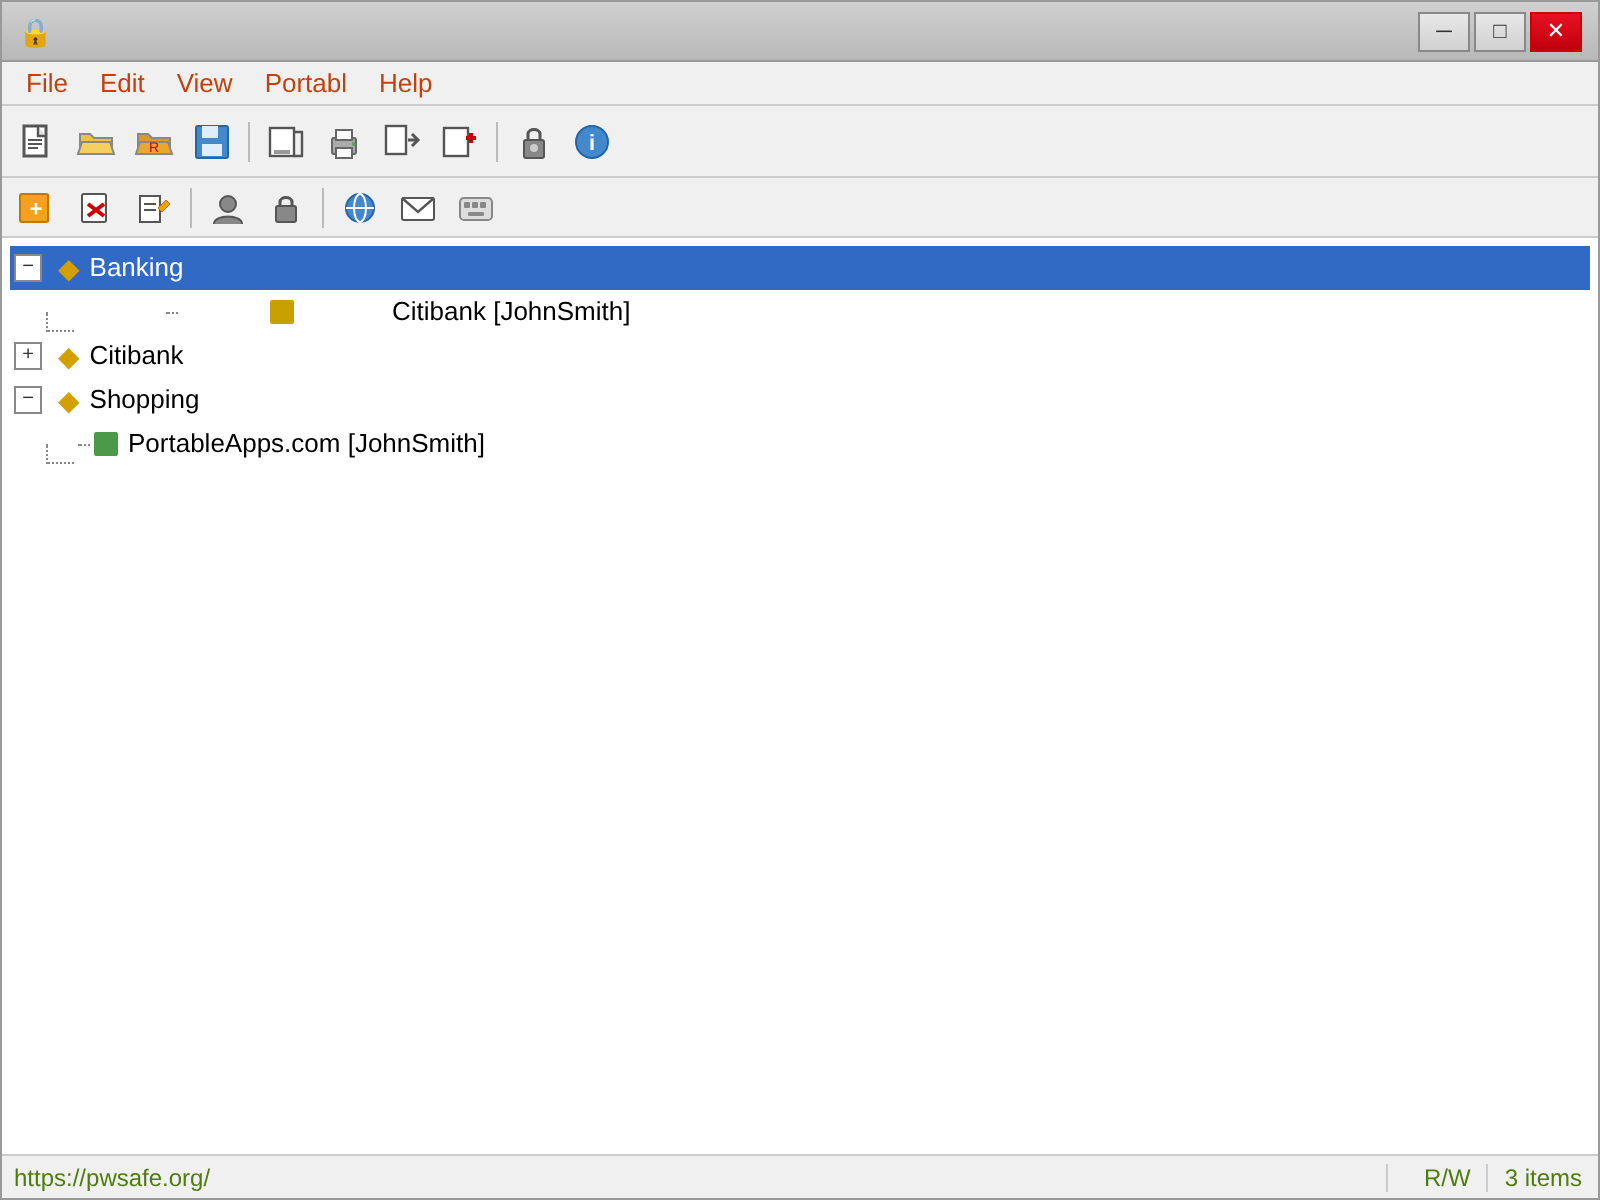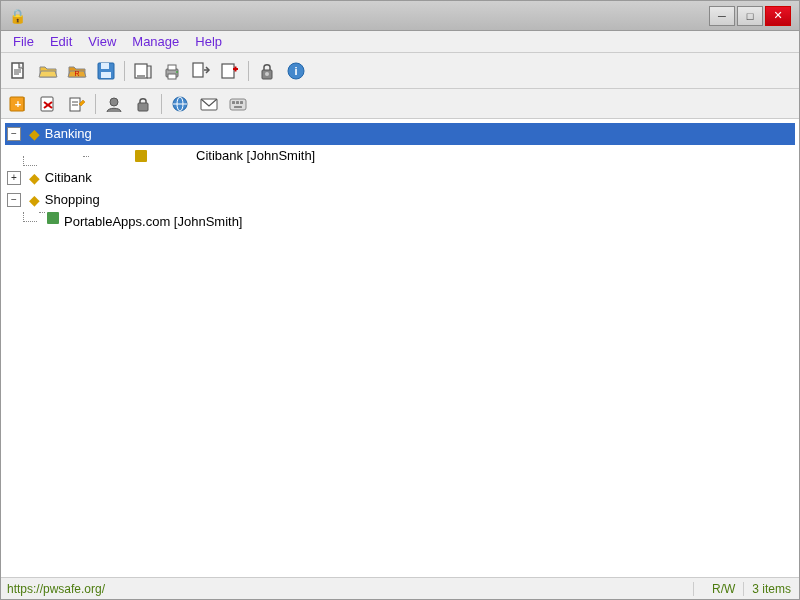--- a/index.html
+++ b/index.html
@@ -62,21 +62,21 @@
       background: #f0f0f0;
       height: 22px;
       display: flex;
       align-items: center;
       border-bottom: 1px solid #ccc;
       padding: 0 4px;
     }
     .menu-item {
       padding: 2px 8px;
       cursor: pointer;
-      color: #6d28d9;
+      color: #c2410c;
       font-size: 13px;
     }
 
     
     .toolbar {
       background: #f0f0f0;
       border-bottom: 1px solid #ccc;
       display: flex;
       align-items: center;
       padding: 2px 4px;
@@ -214,21 +214,21 @@
     <div class="win-btn">─</div>
     <div class="win-btn">□</div>
     <div class="win-btn close-btn">✕</div>
   </div>
 </div>
 
 <div id="menu-bar">
   <div class="menu-item">File</div>
   <div class="menu-item">Edit</div>
   <div class="menu-item">View</div>
-  <div class="menu-item">Manage</div>
+  <div class="menu-item">Portabl</div>
   <div class="menu-item">Help</div>
 </div>
 
 <div class="toolbar">
 
   <div class="tb-btn" title="New">
     <svg width="20" height="20" viewBox="0 0 20 20">
         <rect x="3" y="2" width="11" height="15" fill="white" stroke="#555" stroke-width="1.5"></rect>
         <polyline points="10,2 10,7 14,7" fill="#e0e0e0" stroke="#555" stroke-width="1.2"></polyline>
         <line x1="5" y1="9" x2="12" y2="9" stroke="#555" stroke-width="1"></line>
@@ -407,21 +407,21 @@
     </div>
 
     <div class="tree-row tree-item">
       <div class="tree-expander">−</div>
       <span style="width:4px;display:inline-block;"></span>
       <span class="folder-gold">◆</span>
       <span class="tree-label">Shopping</span>
     </div>
 
     <div style="padding-left:16px;">
-      <div class="tree-child-row tree-item" style="display:flex;align-items:flex-start;">
+      <div class="tree-child-row tree-item" style="display:flex;align-items:center;">
         <span style="width:14px;border-left:1px dotted #888;border-bottom:1px dotted #888;height:10px;display:inline-block;margin-bottom:-10px;flex-shrink:0;"></span>
         <span style="width:6px;display:inline-block;border-bottom:1px dotted #888;flex-shrink:0;"></span>
         <span class="entry-green"></span>
         <span class="tree-label">PortableApps.com [JohnSmith]</span>
       </div>
     </div>
 
   </div>
 </div>
 

